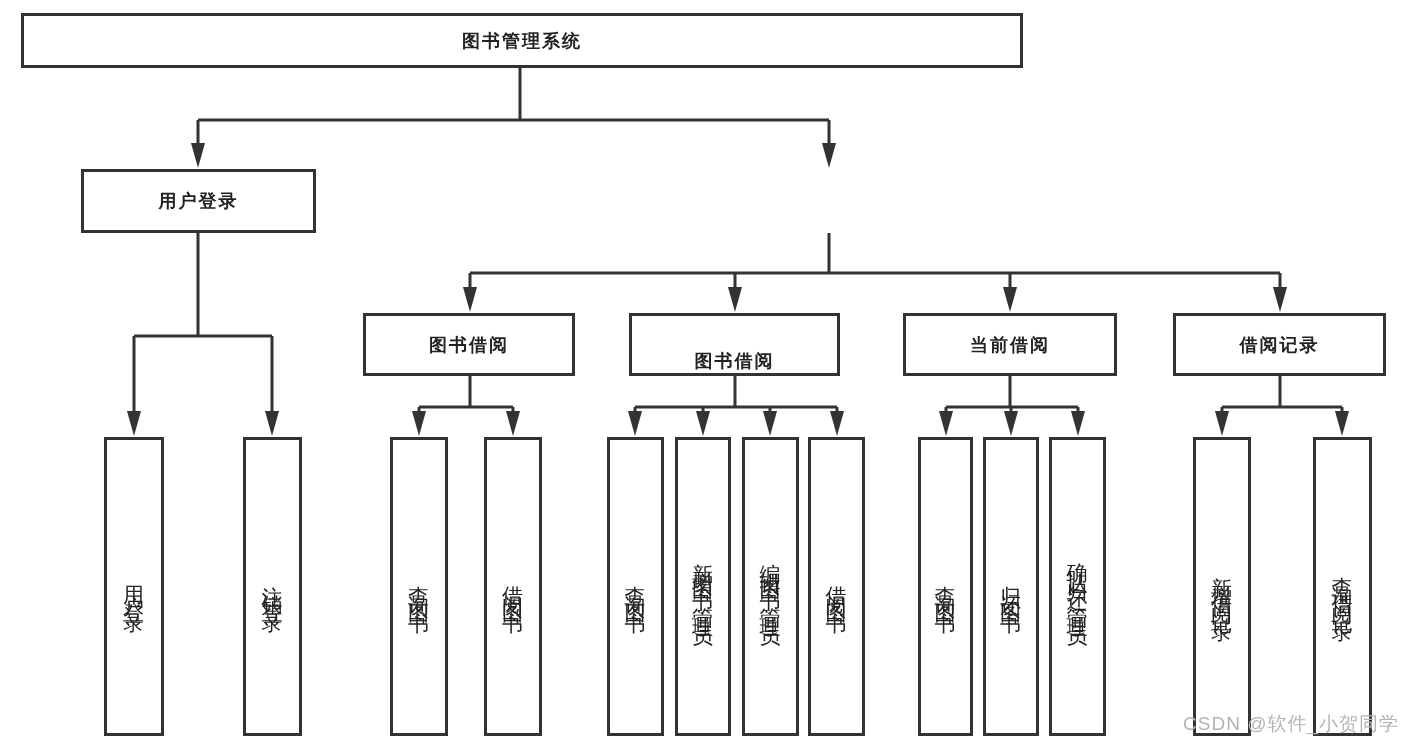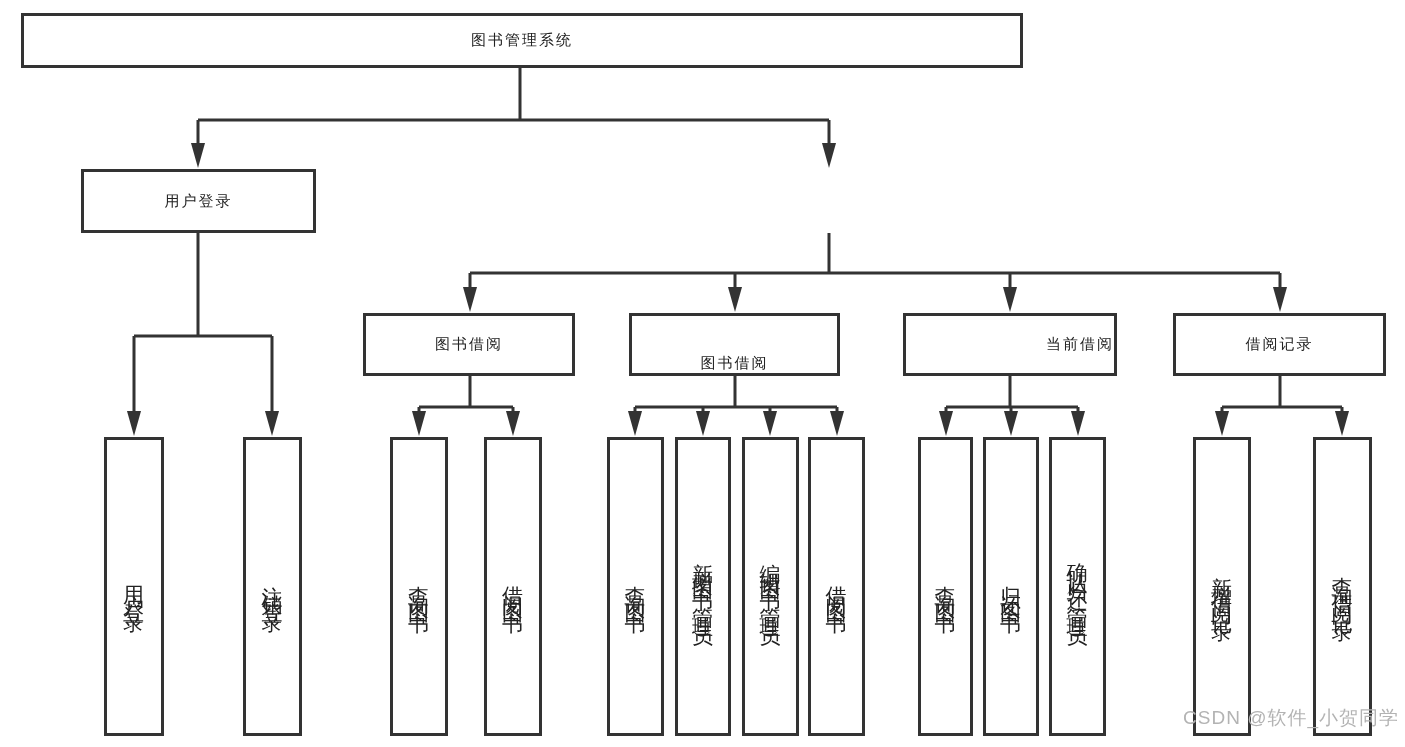--- a/index.html
+++ b/index.html
@@ -21,36 +21,37 @@
     position: absolute;
     box-sizing: border-box;
     border: 3px solid #333333;
     background: #ffffff;
     display: flex;
     align-items: center;
     justify-content: center;
     color: #222222;
   }
   .h-label {
-    font-size: 15px;
+    font-size: 18px;
     letter-spacing: 2px;
     white-space: nowrap;
+    font-weight: bold;
   }
   .leaf .v-label {
     writing-mode: vertical-rl;
     text-orientation: mixed;
     font-size: 21px;
     letter-spacing: 9px;
     line-height: 1;
     white-space: nowrap;
   }
   .watermark {
     position: absolute;
     right: 6px;
-    bottom: 16px;
+    bottom: 10px;
     font-size: 19px;
     color: #b3b3b3;
     letter-spacing: 1px;
     white-space: nowrap;
     z-index: 5;
   }
 </style>
 </head>
 <body>
 
@@ -126,21 +127,21 @@
   <div class="node" style="left:81px; top:169px; width:235px; height:64px;">
     <span class="h-label">用户登录</span>
   </div>
 
   <div class="node" style="left:363px; top:313px; width:212px; height:63px;">
     <span class="h-label">图书借阅</span>
   </div>
   <div class="node" style="left:629px; top:313px; width:211px; height:63px;align-items:flex-end;">
     <span class="h-label">图书借阅</span>
   </div>
-  <div class="node" style="left:903px; top:313px; width:214px; height:63px;justify-content:flex-end;">
+  <div class="node" style="left:903px; top:313px; width:214px; height:63px;">
     <span class="h-label">当前借阅</span>
   </div>
   <div class="node" style="left:1173px; top:313px; width:213px; height:63px;">
     <span class="h-label">借阅记录</span>
   </div>
 
   <div class="node leaf" style="left:104px; top:437px; width:60px; height:299px;">
     <span class="v-label">用户登录</span>
   </div>
   <div class="node leaf" style="left:243px; top:437px; width:59px; height:299px;">

